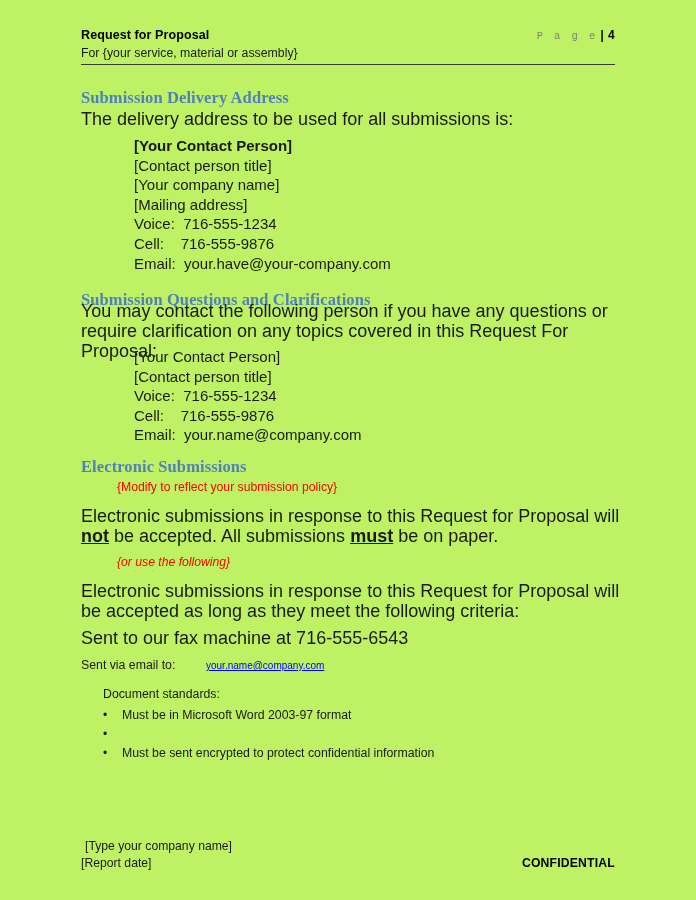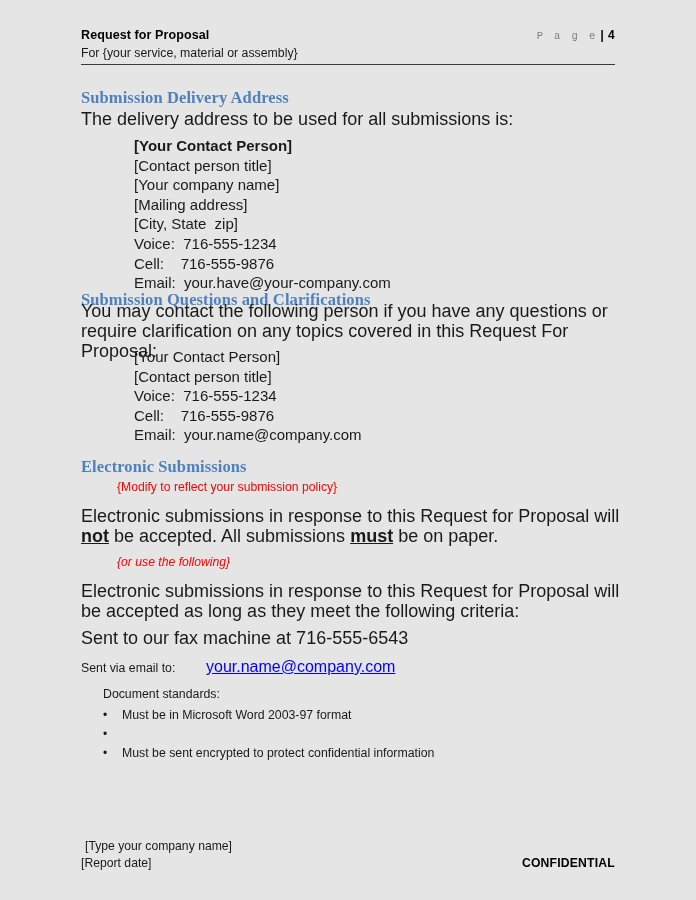--- a/index.html
+++ b/index.html
@@ -12,21 +12,21 @@
     height: 900px;
     font-family: "Liberation Sans", sans-serif;
     color: #000000;
     -webkit-font-smoothing: antialiased;
   }
   .page {
     position: relative;
     width: 696px;
     height: 900px;
     box-sizing: border-box;
-    background: #e5e5e5;
+    background: #bef264;
     overflow: hidden;
   }
 
   
   .header {
     position: absolute;
     left: 81px;
     top: 28px;
     width: 534px;
   }
@@ -119,21 +119,21 @@
   }
 
   u.bold-u {
     font-weight: bold;
     text-decoration: underline;
   }
 
   .link {
     color: #0000ff;
     text-decoration: underline;
-    font-size: 16px;
+    font-size: 10px;
   }
 
   .sent-email-row {
     position: absolute;
     left: 81px;
     font-size: 12.3px;
     color: #1a1a1a;
     display: flex;
     align-items: baseline;
   }
@@ -205,21 +205,20 @@
 
   <div class="h2" style="top:88px;">Submission Delivery Address</div>
 
   <div class="body" style="top:109px; width:540px;">The delivery address to be used for all submissions is:</div>
 
   <div class="indent" style="top:136px;">
     <div class="addr-line b">[Your Contact Person]</div>
     <div class="addr-line">[Contact person title]</div>
     <div class="addr-line">[Your company name]</div>
     <div class="addr-line">[Mailing address]</div>
-    <div class="addr-line">[City, State  zip]</div>
     <div class="addr-line">Voice:  716-555-1234</div>
     <div class="addr-line">Cell:    716-555-9876</div>
     <div class="addr-line">Email:  your.have@your-company.com</div>
   </div>
 
   <div class="h2" style="top:290px;">Submission Questions and Clarifications</div>
 
   <div class="body w-wide" style="top:301px;">You may contact the following person if you have any questions or require clarification on any topics covered in this Request For Proposal:</div>
 
   <div class="indent" style="top:347px;">

